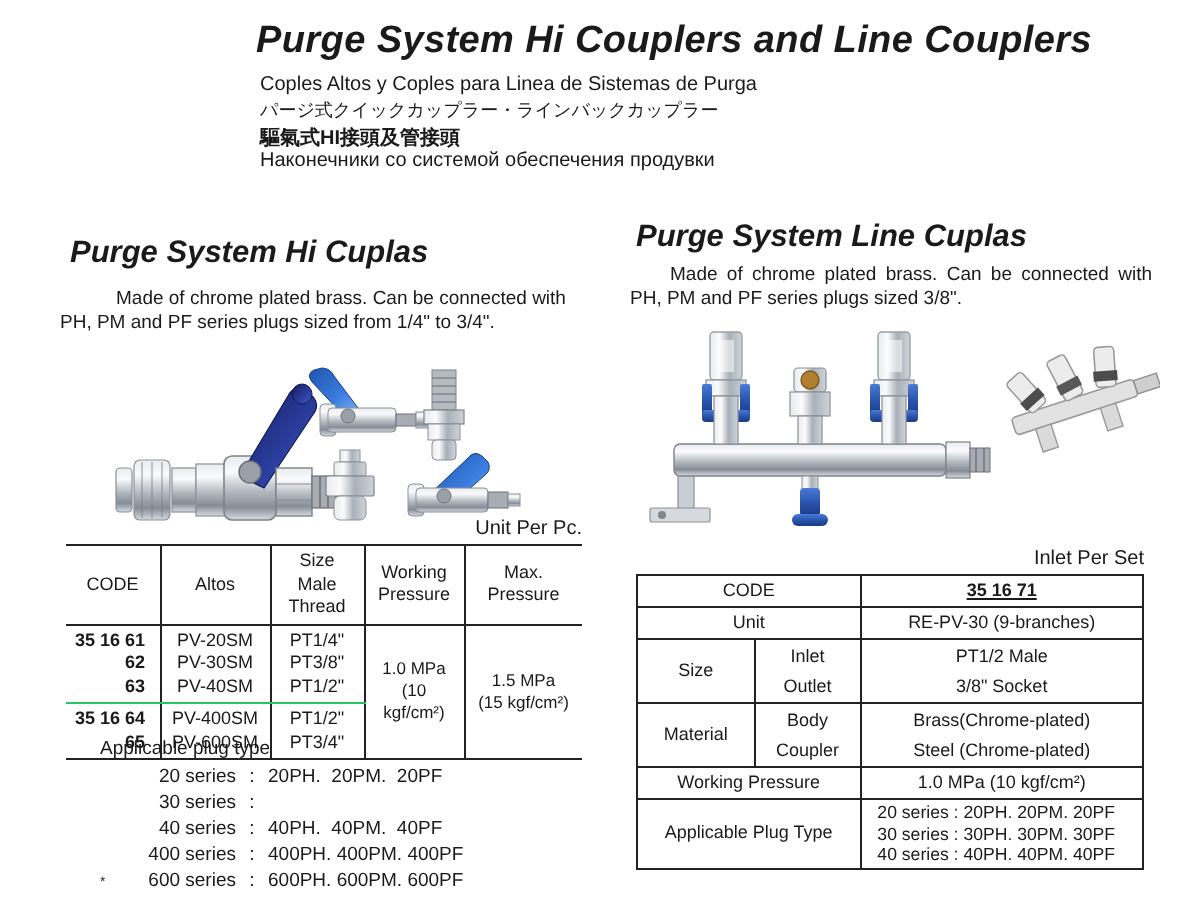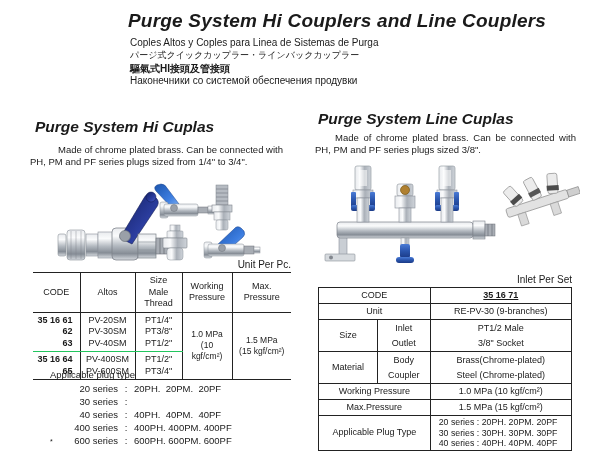--- a/index.html
+++ b/index.html
@@ -356,24 +356,20 @@
         <td class="two">Body
 Coupler</td>
         <td class="two">Brass(Chrome-plated)
 Steel (Chrome-plated)</td>
       </tr>
       <tr>
         <td colspan="2">Working Pressure</td>
         <td>1.0 MPa (10 kgf/cm²)</td>
       </tr>
       <tr>
-        <td colspan="2">Max.Pressure</td>
-        <td>1.5 MPa (15 kgf/cm²)</td>
-      </tr>
-      <tr>
         <td colspan="2">Applicable Plug Type</td>
         <td class="plugcell">20 series : 20PH. 20PM. 20PF
 30 series : 30PH. 30PM. 30PF
 40 series : 40PH. 40PM. 40PF</td>
       </tr>
     </tbody>
   </table>
 
 </div>
 

